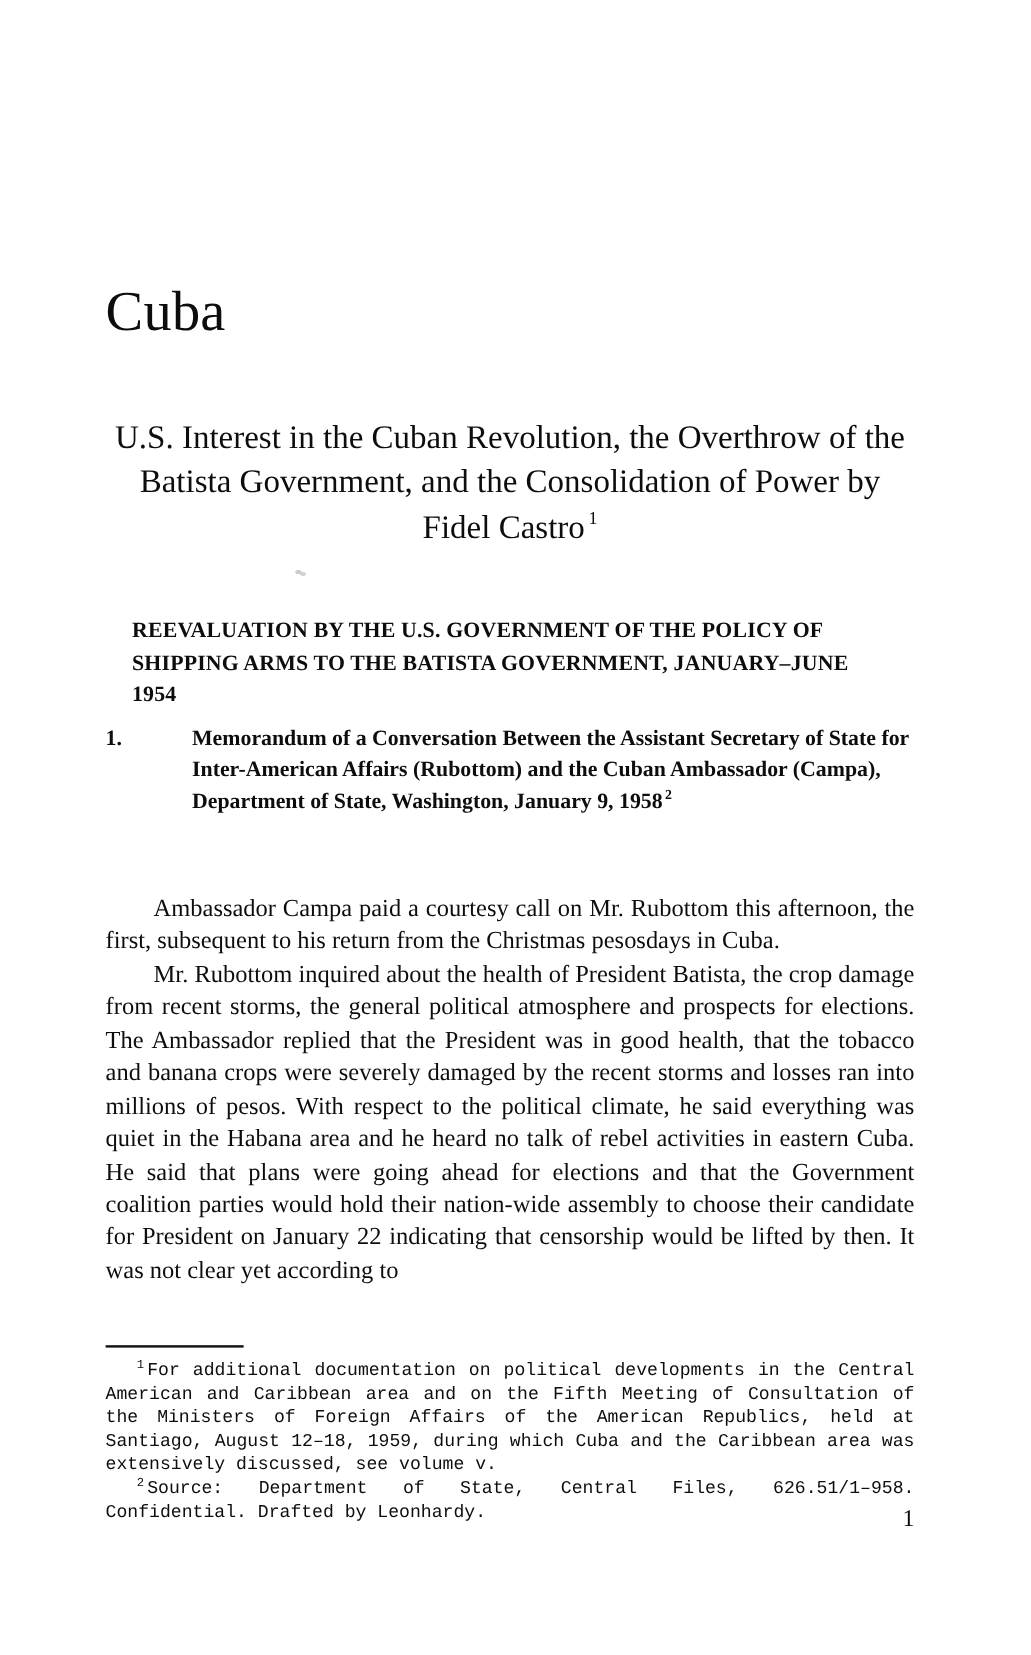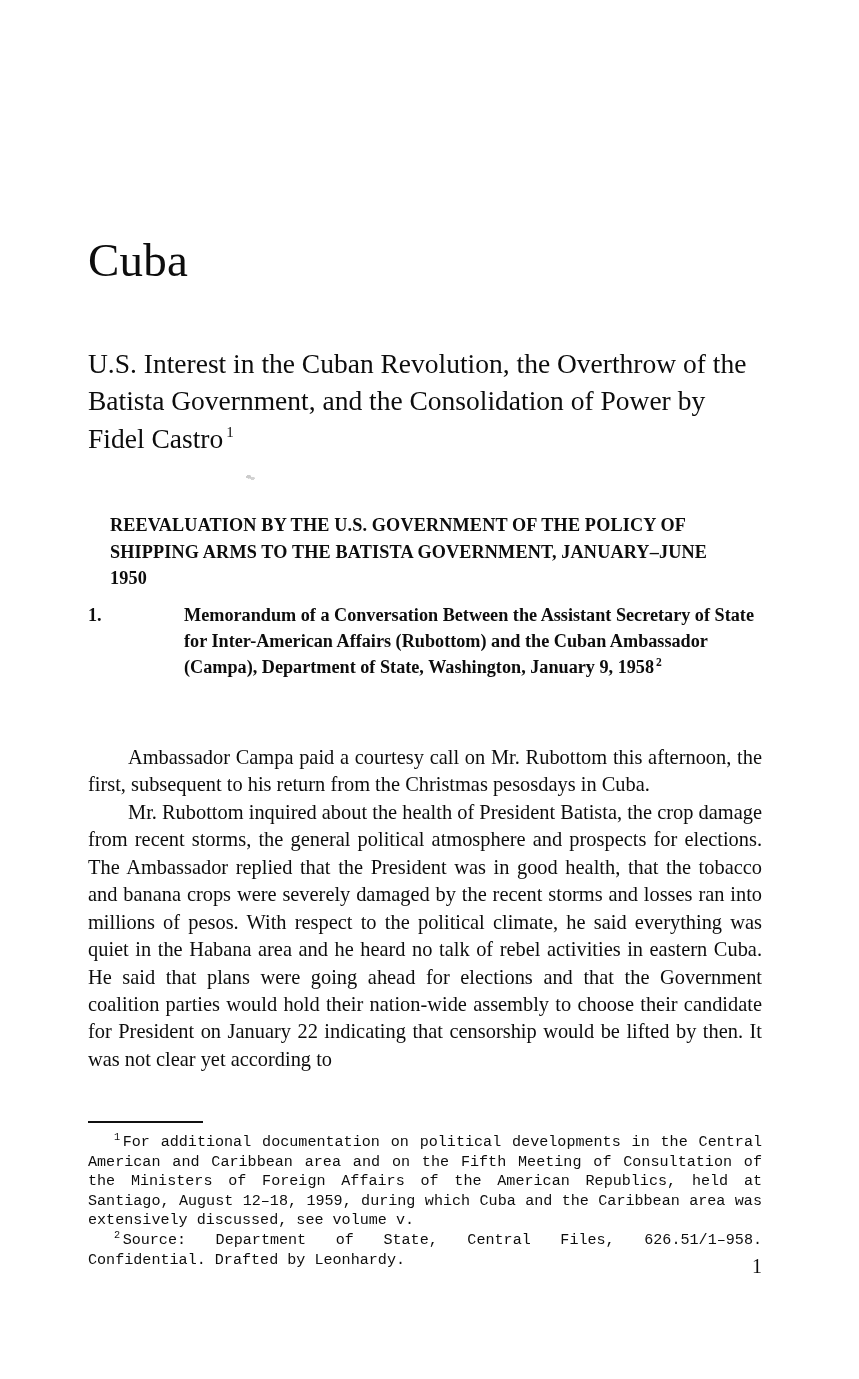--- a/index.html
+++ b/index.html
@@ -33,20 +33,21 @@
     font-weight: 400;
     letter-spacing: 0.2px;
   }
 
   
   .compilation-title {
     top: 322px;
     font-size: 27.5px;
     line-height: 1.36;
     font-weight: 400;
+    text-align: center;
   }
   .compilation-title .fn {
     font-size: 15px;
     vertical-align: super;
     line-height: 0;
     margin-left: 3px;
   }
 
   
   .section-heading {
@@ -69,21 +70,20 @@
     font-weight: bold;
     display: flex;
     align-items: flex-start;
   }
   .doc-entry .num {
     width: 72px;
     flex: 0 0 72px;
   }
   .doc-entry .entry-text {
     flex: 1 1 auto;
-    margin-left: 24px;
   }
   .doc-entry .fn {
     font-size: 11.5px;
     vertical-align: super;
     line-height: 0;
     margin-left: 2px;
     font-weight: bold;
   }
 
   
@@ -155,21 +155,21 @@
 <div class="page">
 
   <h1 class="col chapter-title">Cuba</h1>
 
   <h2 class="col compilation-title">
     <span>U.S. Interest in the Cuban Revolution, the Overthrow of the Batista Government, and the Consolidation of Power by Fidel Castro</span><span class="fn">1</span>
   </h2>
 
   <div class="scan-speck"></div>
 
-  <h3 class="col section-heading">REEVALUATION BY THE U.S. GOVERNMENT OF THE POLICY OF SHIPPING ARMS TO THE BATISTA GOVERNMENT, JANUARY–JUNE 1950</h3>
+  <h3 class="col section-heading">REEVALUATION BY THE U.S. GOVERNMENT OF THE POLICY OF SHIPPING ARMS TO THE BATISTA GOVERNMENT, JANUARY–JUNE 1954</h3>
 
   <div class="col doc-entry">
     <span class="num">1.</span>
     <span class="entry-text">
       <span>Memorandum of a Conversation Between the Assistant Secretary of State for Inter-American Affairs (Rubottom) and the Cuban Ambassador (Campa), Department of State, Washington, January 9, 1958</span><span class="fn">2</span>
     </span>
   </div>
 
   <div class="col body-block">
     <p>Ambassador Campa paid a courtesy call on Mr. Rubottom this afternoon, the first, subsequent to his return from the Christmas pesos­days in Cuba.</p>

